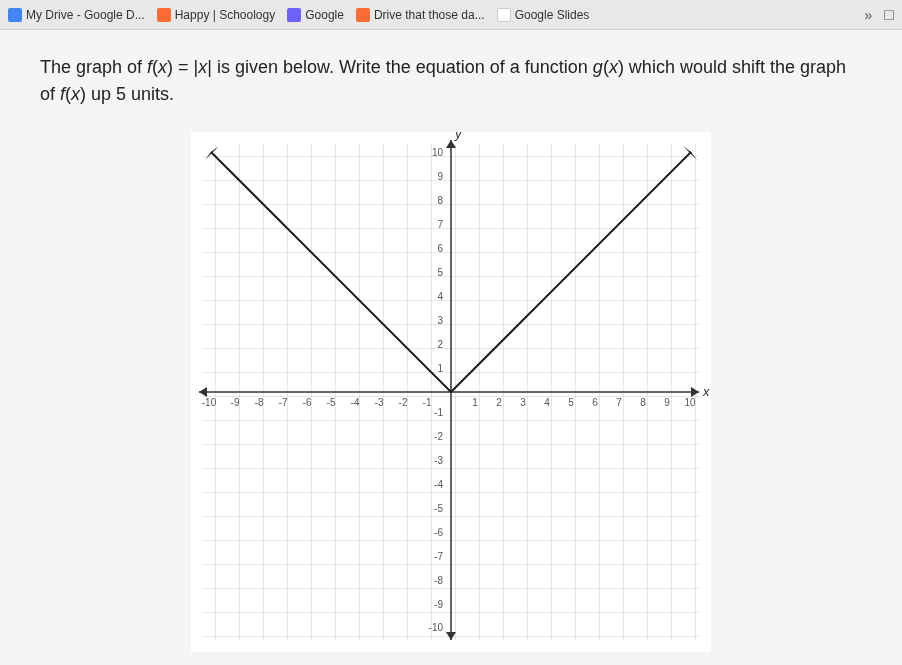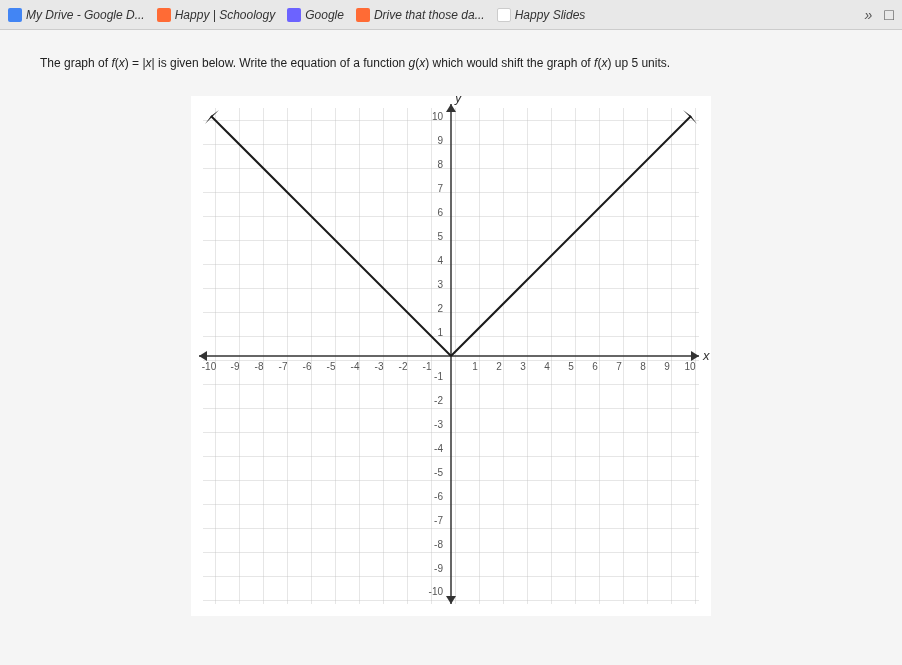--- a/index.html
+++ b/index.html
@@ -14,21 +14,20 @@
     
     .browser-bar {
       background: #e8e8e8;
       height: 30px;
       display: flex;
       align-items: center;
       padding: 0 8px;
       gap: 12px;
       border-bottom: 1px solid #ccc;
       font-size: 12px;
-      font-style: italic;
     }
     .tab-item {
       display: flex;
       align-items: center;
       gap: 4px;
       color: #333;
       white-space: nowrap;
     }
     .tab-item .favicon {
       width: 14px;
@@ -46,21 +45,21 @@
 
     
     .page-content {
       background: #f5f5f5;
       padding: 24px 40px;
       height: calc(665px - 30px);
       overflow-y: auto;
     }
 
     .question-text {
-      font-size: 12px;
+      font-size: 18px;
       color: #222;
       line-height: 1.5;
       margin-bottom: 24px;
     }
 
     
     .graph-container {
       display: flex;
       justify-content: center;
       align-items: center;
@@ -85,21 +84,21 @@
   <div class="tab-item">
     <span class="favicon favicon-nearpod"></span>
     <span>Google</span>
   </div>
   <div class="tab-item">
     <span class="favicon favicon-happy"></span>
     <span>Drive that those da...</span>
   </div>
   <div class="tab-item">
     <span class="favicon favicon-slides"></span>
-    <span>Happy Slides</span>
+    <span>Google Slides</span>
   </div>
   <div class="nav-more">»</div>
   <div class="nav-window">□</div>
 </div>
 
 <div class="page-content">
   <div class="question-text">
     The graph of <i>f</i>(<i>x</i>) = |<i>x</i>| is given below. Write the equation of a function <i>g</i>(<i>x</i>)
     which would shift the graph of <i>f</i>(<i>x</i>) up 5 units.
   </div>

